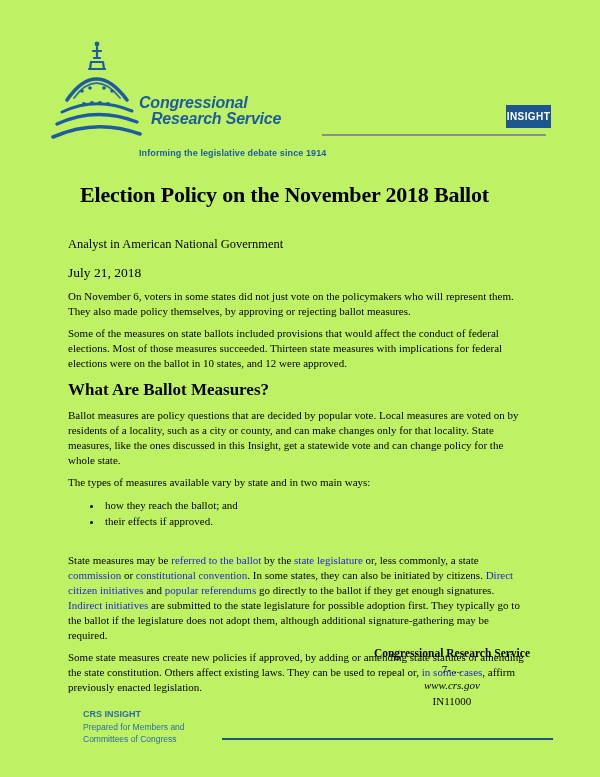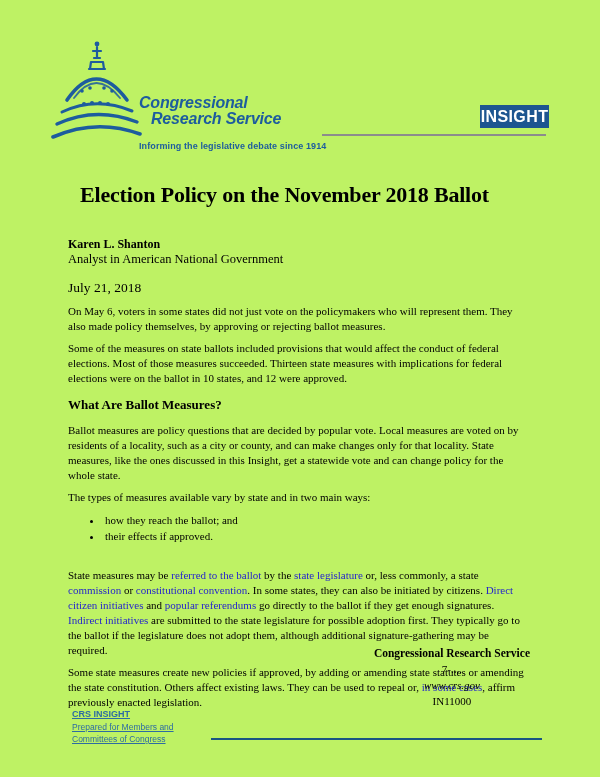--- a/index.html
+++ b/index.html
@@ -28,65 +28,65 @@
   .logo-text{
     position:absolute;left:139px;top:95px;
     color:var(--brand-blue);
     font-family:"Liberation Sans", sans-serif;
     font-weight:bold;font-style:italic;
     font-size:16px;line-height:15.5px;letter-spacing:-0.2px;
     white-space:nowrap;
   }
   .logo-line2{padding-left:12px;}
   .tagline{
-    margin-top:13px;
+    margin-top:20px;
     font-style:normal;font-weight:bold;
     font-size:9px;letter-spacing:0.1px;text-align:right;
   }
   .header-rule{
     position:absolute;left:322px;top:134px;width:224px;height:2px;
     background:var(--rule-gray);
   }
   .badge{
-    position:absolute;left:480px;top:105px;width:69px;height:23px;
+    position:absolute;left:506px;top:105px;width:45px;height:23px;
     background:var(--badge-bg);color:var(--badge-fg);
     font-family:"Liberation Sans", sans-serif;
-    font-weight:bold;font-size:16px;letter-spacing:0.4px;
+    font-weight:bold;font-size:10px;letter-spacing:0.4px;
     display:flex;align-items:center;justify-content:center;
   }
 
   
   .content{position:absolute;left:68px;top:182px;width:462px;}
   h1{
     font-size:22px;line-height:26px;margin:0 12px 29px;
     font-weight:bold;letter-spacing:-0.2px;
   }
   .author{font-size:12px;line-height:15px;font-weight:bold;margin:0;}
   .role{font-size:12.5px;line-height:15px;margin:0 0 13px;}
   .date{font-size:13.5px;line-height:16px;margin:0 0 8px;}
   p.body{font-size:11px;line-height:15px;margin:0 0 7px;text-align:left;}
-  h2{font-size:13px;line-height:23px;margin:5px 0 7px;font-weight:bold;}
+  h2{font-size:17px;line-height:23px;margin:5px 0 7px;font-weight:bold;}
   ul.measure-list{margin:0 0 24px;padding-left:35px;}
   ul.measure-list li{font-size:11px;line-height:16px;padding-left:2px;}
   .inline-link{color:var(--link);}
 
   
   .footer-right{
     position:absolute;right:70px;top:645px;text-align:center;
     font-size:11px;line-height:16px;
   }
   .footer-right .pub{font-weight:bold;font-size:11.5px;}
   .footer-right .site{font-style:italic;}
 
   
   .footnote{
-    position:absolute;left:72px;top:708px;width:470px;
+    position:absolute;left:83px;top:708px;width:470px;
     color:var(--footer-blue);
     font-family:"Liberation Sans", sans-serif;
-    font-size:8.5px;line-height:12.5px;text-decoration:underline;
+    font-size:8.5px;line-height:12.5px;
   }
   .footnote .brand{font-weight:bold;font-size:9px;}
   .line2row{display:flex;align-items:center;gap:39px;}
   .blue-rule{flex:1;height:2px;background:var(--rule-blue);margin-left:6px;}
 </style>
 </head>
 <body>
 
 <div class="page">
 
@@ -120,25 +120,24 @@
     <div class="logo-line2">Research Service</div>
     <div class="tagline">Informing the legislative debate since 1914</div>
   </div>
 
   <div class="header-rule"></div>
   <div class="badge">INSIGHT</div>
 
   <main class="content">
     <h1>Election Policy on the November 2018 Ballot</h1>
 
-    <p class="author">Karen L. Shanton</p>
     <p class="role">Analyst in American National Government</p>
     <p class="date">July 21, 2018</p>
 
-    <p class="body">On May 6, voters in some states did not just vote on the policymakers who will represent them. They also made policy themselves, by approving or rejecting ballot measures.</p>
+    <p class="body">On November 6, voters in some states did not just vote on the policymakers who will represent them. They also made policy themselves, by approving or rejecting ballot measures.</p>
     <p class="body">Some of the measures on state ballots included provisions that would affect the conduct of federal elections. Most of those measures succeeded. Thirteen state measures with implications for federal elections were on the ballot in 10 states, and 12 were approved.</p>
 
     <h2>What Are Ballot Measures?</h2>
 
     <p class="body">Ballot measures are policy questions that are decided by popular vote. Local measures are voted on by residents of a locality, such as a city or county, and can make changes only for that locality. State measures, like the ones discussed in this Insight, get a statewide vote and can change policy for the whole state.</p>
     <p class="body">The types of measures available vary by state and in two main ways:</p>
 
     <ul class="measure-list">
       <li>how they reach the ballot; and</li>
       <li>their effects if approved.</li>

